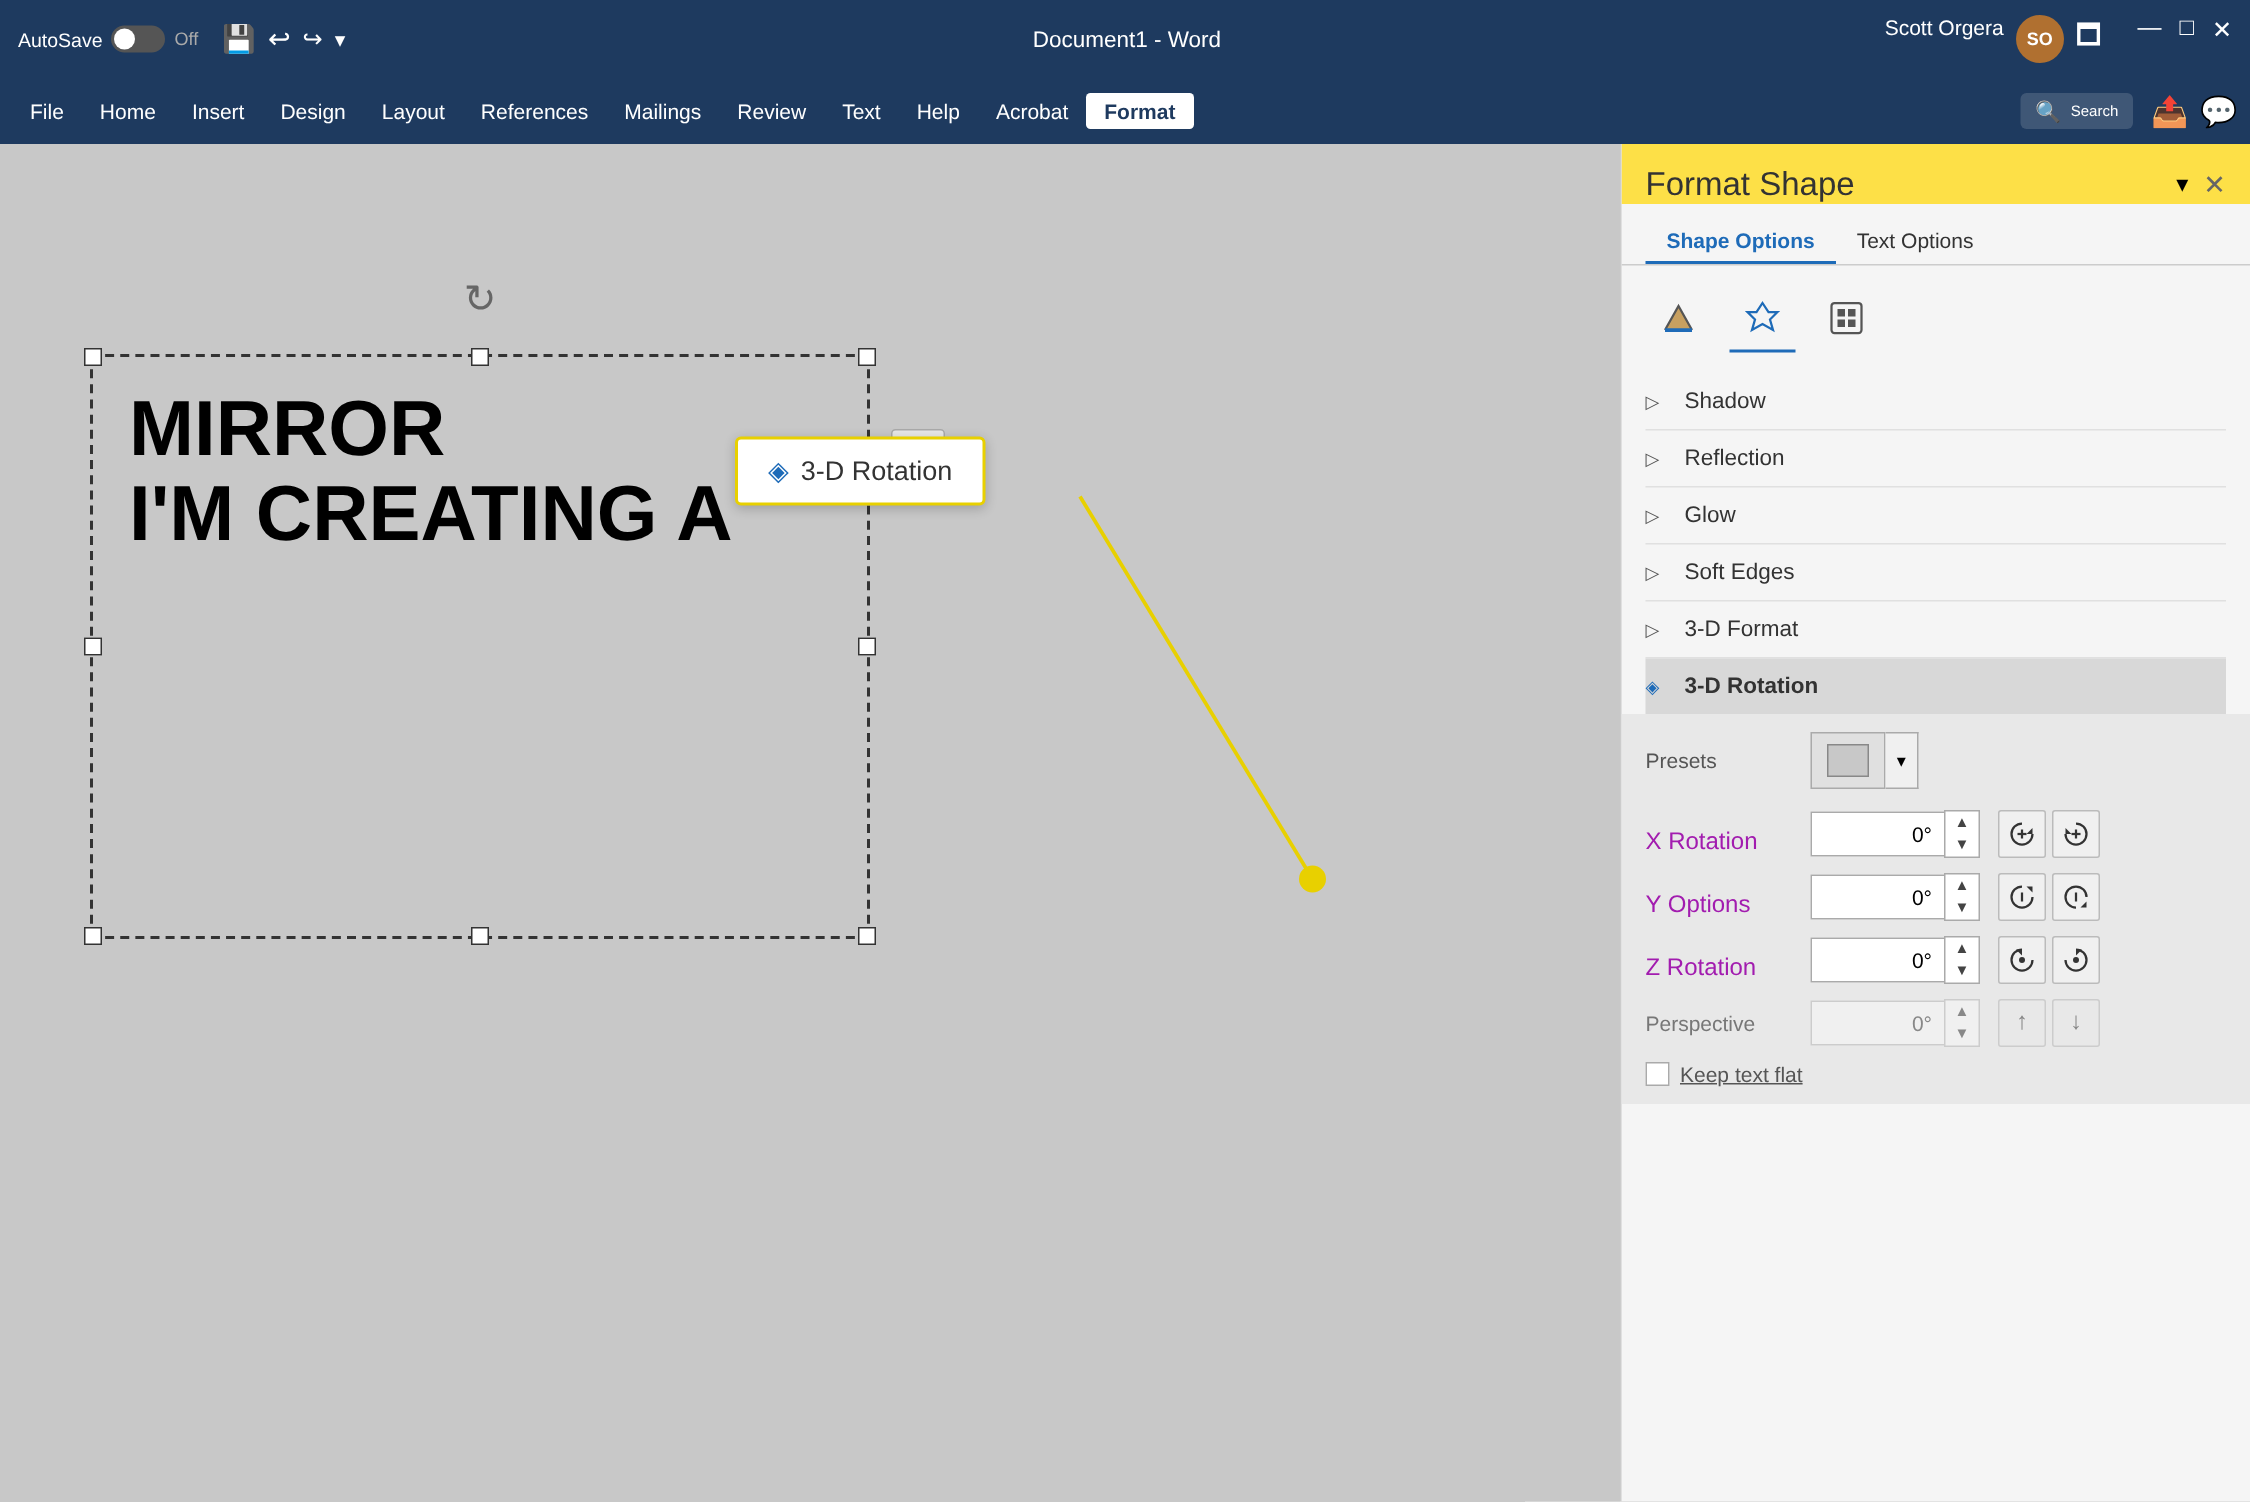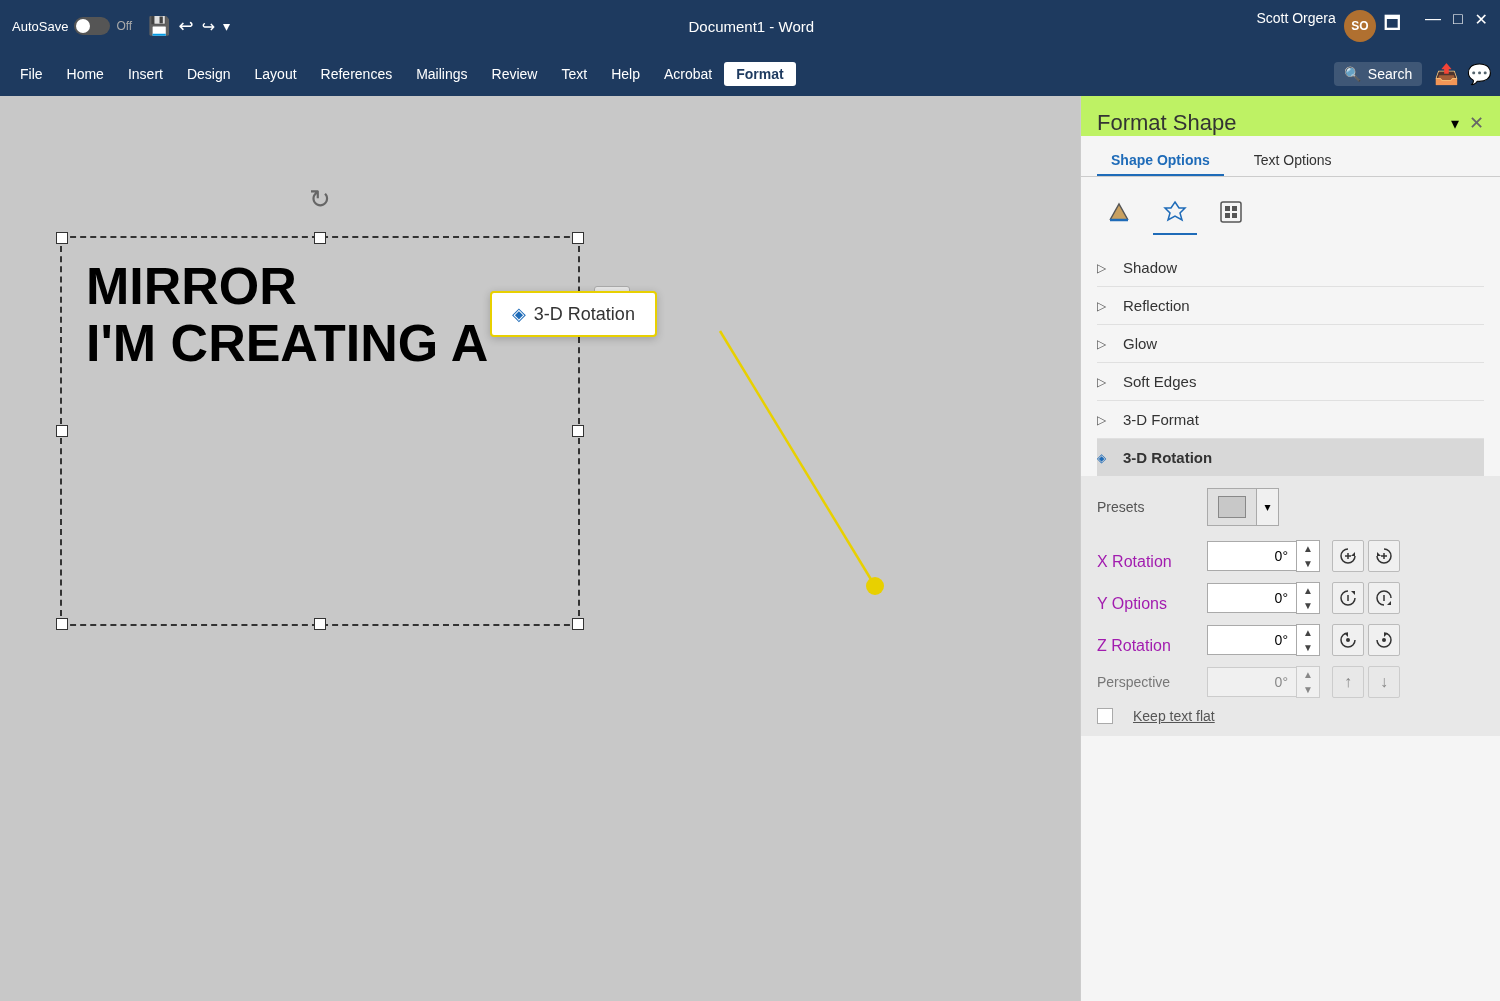--- a/index.html
+++ b/index.html
@@ -181,32 +181,32 @@
     
     .format-panel {
       width: 420px;
       background: #f5f5f5;
       border-left: 1px solid #ccc;
       display: flex;
       flex-direction: column;
       overflow-y: auto;
     }
     .panel-header {
-      background: #bef264;
+      background: #fde047;
       padding: 14px 16px 0 16px;
       display: flex; align-items: center; justify-content: space-between;
     }
     .panel-title {
       font-size: 22px; font-weight: 300; color: #333;
     }
     .panel-close {
       font-size: 18px; cursor: pointer; color: #666;
     }
     .panel-tabs {
-      display: flex; gap: 16px; padding: 10px 16px 0 16px; border-bottom: 1px solid #ccc;
+      display: flex; gap: 0; padding: 10px 16px 0 16px; border-bottom: 1px solid #ccc;
     }
     .panel-tab {
       padding: 6px 14px; font-size: 14px; cursor: pointer; color: #333;
     }
     .panel-tab.active {
       border-bottom: 2px solid #1e6bb8; color: #1e6bb8; font-weight: 600;
     }
     .shape-icons-row {
       display: flex; gap: 12px; padding: 14px 16px;
     }
@@ -280,21 +280,21 @@
     }
     .preset-btn {
       width: 50px; height: 38px; border: 1px solid #aaa; background: #e0e0e0; cursor: pointer; display: flex; align-items: center; justify-content: center;
     }
     .preset-dropdown {
       width: 22px; height: 38px; border: 1px solid #aaa; border-left: none; background: #f0f0f0; cursor: pointer; display: flex; align-items: center; justify-content: center; font-size: 12px;
     }
 
     
     .keep-flat-row {
-      display: flex; align-items: flex-end; margin-top: 8px; gap: 20px;
+      display: flex; align-items: flex-end; margin-top: 8px; gap: 7px;
     }
     .keep-flat-cb {
       width: 16px; height: 16px; border: 1px solid #aaa; background: white; display: flex; align-items: center; justify-content: center;
     }
     .keep-flat-label {
       font-size: 14px; color: #555; text-decoration: underline;
     }
 
     
     .persp-row {
@@ -361,21 +361,21 @@
   <div class="menu-item"><span>Layout</span></div>
   <div class="menu-item"><span>References</span></div>
   <div class="menu-item"><span>Mailings</span></div>
   <div class="menu-item"><span>Review</span></div>
   <div class="menu-item"><span>Text</span></div>
   <div class="menu-item"><span>Help</span></div>
   <div class="menu-item"><span>Acrobat</span></div>
   <div class="menu-item active"><span>Format</span></div>
   <div class="menu-search">
     <span style="font-size:14px;">🔍</span>
-    <span style="font-size:14px;">Search</span>
+    <span style="font-size:10px;">Search</span>
   </div>
   <span style="font-size:20px; margin-left:12px;">📤</span>
   <span style="font-size:20px; margin-left:8px;">💬</span>
 </div>
 
 <div class="main-layout">
 
   <div class="doc-area">
 
     <div class="text-box-container">

